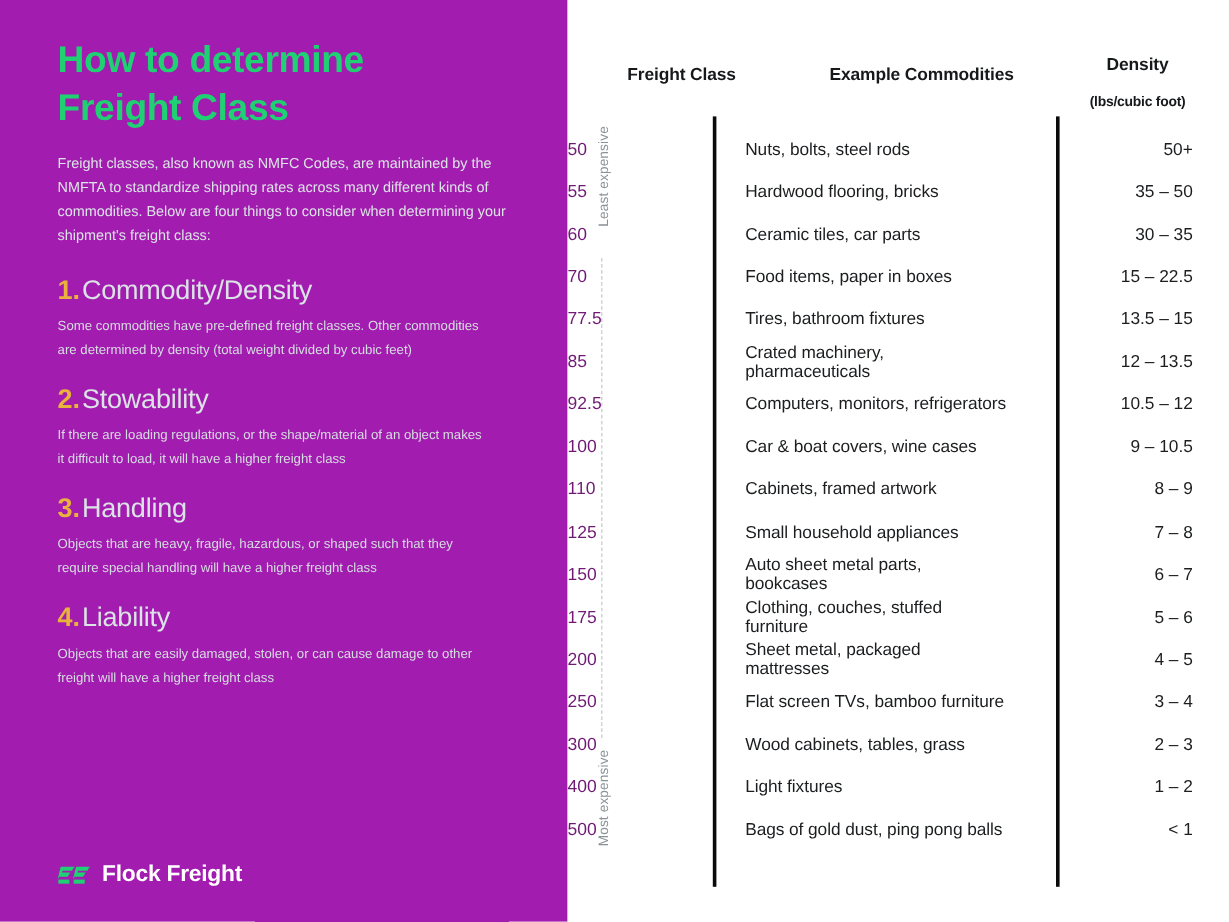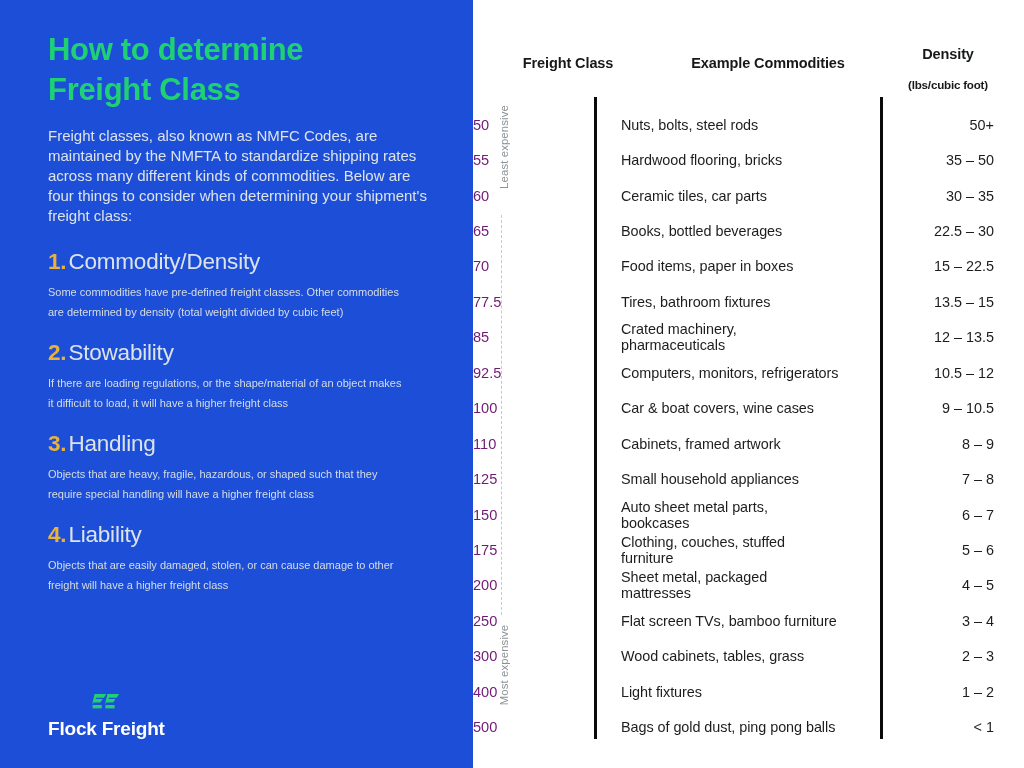--- a/index.html
+++ b/index.html
@@ -19,39 +19,39 @@
     width: 1024px;
     height: 768px;
     display: flex;
     background: #ffffff;
   }
 
   
   #left-panel {
     width: 473px;
     height: 768px;
-    background: #1d4ed8;
+    background: #a21caf;
     box-sizing: border-box;
     padding: 30px 44px 0 48px;
     position: relative;
     flex: 0 0 473px;
   }
   #headline {
     color: #1FD173;
     font-size: 31px;
     line-height: 40px;
     font-weight: bold;
     letter-spacing: -0.3px;
     margin: 0 0 16px 0;
     max-width: 330px;
   }
   #headline .ln { display: block; }
   #intro {
     color: #DDE4E7;
-    font-size: 15px;
+    font-size: 12px;
     line-height: 20px;
     margin: 0 0 22px 0;
     max-width: 386px;
   }
   .section { margin-bottom: 17px; }
   .section-title {
     font-size: 22.5px;
     line-height: 27px;
     font-weight: normal;
     color: #DCE3E7;
@@ -70,21 +70,20 @@
     margin: 0;
     max-width: 360px;
   }
   #brand {
     position: absolute;
     left: 48px;
     bottom: 28px;
     display: flex;
     align-items: center;
     gap: 9px;
-    flex-direction: column;
   }
   #brand-mark { display: block; }
   #brand-name {
     color: #FFFFFF;
     font-size: 19px;
     font-weight: bold;
     letter-spacing: -0.2px;
   }
 
   
@@ -273,25 +272,20 @@
           <div class="cell-class">55</div>
           <div class="cell-comm">Hardwood flooring, bricks</div>
           <div class="cell-dens">35 – 50</div>
         </div>
         <div class="row">
           <div class="cell-class">60</div>
           <div class="cell-comm">Ceramic tiles, car parts</div>
           <div class="cell-dens">30 – 35</div>
         </div>
         <div class="row">
-          <div class="cell-class">65</div>
-          <div class="cell-comm">Books, bottled beverages</div>
-          <div class="cell-dens">22.5 – 30</div>
-        </div>
-        <div class="row">
           <div class="cell-class">70</div>
           <div class="cell-comm">Food items, paper in boxes</div>
           <div class="cell-dens">15 – 22.5</div>
         </div>
         <div class="row">
           <div class="cell-class">77.5</div>
           <div class="cell-comm">Tires, bathroom fixtures</div>
           <div class="cell-dens">13.5 – 15</div>
         </div>
         <div class="row">

